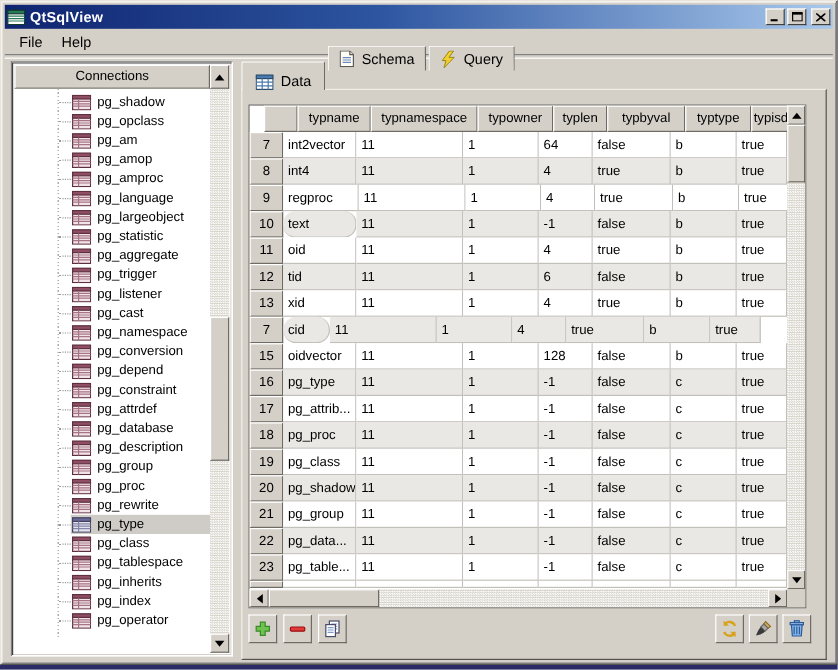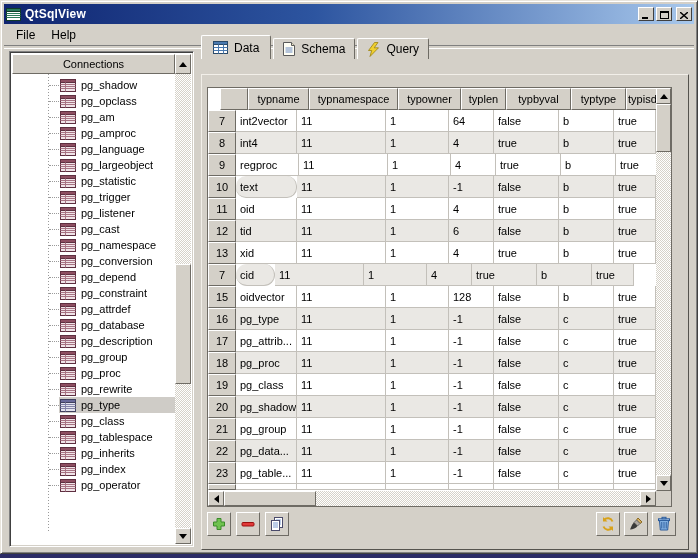--- a/index.html
+++ b/index.html
@@ -73,21 +73,21 @@
   .tree-item.selected .row-content{background:#cfccc7;}
   .tree-icon{display:flex;flex:none;}
   
   .tabbar{position:absolute;left:200px;top:50px;height:24px;display:flex;align-items:flex-end;z-index:3;}
   .tab{
     box-sizing:border-box;height:21px;margin-bottom:16px;background:#d4d0c8;
     border:1px solid;border-color:#ffffff #6e6b64 #6e6b64 #ffffff;border-bottom:none;
     border-radius:2px 2px 0 0;display:flex;align-items:center;gap:6px;padding:0 9px;
     font-size:12px;margin-right:2px;
   }
-  .tab.active{height:24px;margin-bottom:16px;z-index:4;position:relative;padding:0 11px;}
+  .tab.active{height:24px;margin-bottom:0;z-index:4;position:relative;padding:0 11px;align-items:flex-end;}
   .tab-icon{display:flex;}
   
   .pane{
     position:absolute;left:200px;top:73px;width:488px;height:476px;box-sizing:border-box;
     background:#d4d0c8;border:1px solid;border-color:#f2efe9 #55534e #55534e #f2efe9;z-index:2;
   }
   
   .grid-frame{
     position:absolute;left:5px;top:12px;width:465px;height:420px;box-sizing:border-box;
     border:1px solid #6e6b64;background:#fff;
@@ -233,20 +233,33 @@
           <div class="tree-item">
             <span class="stub"></span>
             <span class="row-content">
               <span class="tree-icon">
                 <svg width="16" height="13" viewBox="0 0 16 13">
                   <rect x=".5" y=".5" width="15" height="12" fill="#f0e4e8" stroke="#5e2f40"></rect>
                   <rect x=".5" y=".5" width="15" height="3" fill="#8e4f62" stroke="#5e2f40"></rect>
                   <path d="M.5 5.5h15M.5 7.5h15M.5 9.5h15M5.5 3.5v9" stroke="#a87484"></path>
                 </svg>
               </span>
+              <span>pg_amop</span>
+            </span>
+          </div>
+          <div class="tree-item">
+            <span class="stub"></span>
+            <span class="row-content">
+              <span class="tree-icon">
+                <svg width="16" height="13" viewBox="0 0 16 13">
+                  <rect x=".5" y=".5" width="15" height="12" fill="#f0e4e8" stroke="#5e2f40"></rect>
+                  <rect x=".5" y=".5" width="15" height="3" fill="#8e4f62" stroke="#5e2f40"></rect>
+                  <path d="M.5 5.5h15M.5 7.5h15M.5 9.5h15M5.5 3.5v9" stroke="#a87484"></path>
+                </svg>
+              </span>
               <span>pg_amproc</span>
             </span>
           </div>
           <div class="tree-item">
             <span class="stub"></span>
             <span class="row-content">
               <span class="tree-icon">
                 <svg width="16" height="13" viewBox="0 0 16 13">
                   <rect x=".5" y=".5" width="15" height="12" fill="#f0e4e8" stroke="#5e2f40"></rect>
                   <rect x=".5" y=".5" width="15" height="3" fill="#8e4f62" stroke="#5e2f40"></rect>
@@ -273,20 +286,33 @@
             <span class="stub"></span>
             <span class="row-content">
               <span class="tree-icon">
                 <svg width="16" height="13" viewBox="0 0 16 13">
                   <rect x=".5" y=".5" width="15" height="12" fill="#f0e4e8" stroke="#5e2f40"></rect>
                   <rect x=".5" y=".5" width="15" height="3" fill="#8e4f62" stroke="#5e2f40"></rect>
                   <path d="M.5 5.5h15M.5 7.5h15M.5 9.5h15M5.5 3.5v9" stroke="#a87484"></path>
                 </svg>
               </span>
               <span>pg_statistic</span>
+            </span>
+          </div>
+          <div class="tree-item">
+            <span class="stub"></span>
+            <span class="row-content">
+              <span class="tree-icon">
+                <svg width="16" height="13" viewBox="0 0 16 13">
+                  <rect x=".5" y=".5" width="15" height="12" fill="#f0e4e8" stroke="#5e2f40"></rect>
+                  <rect x=".5" y=".5" width="15" height="3" fill="#8e4f62" stroke="#5e2f40"></rect>
+                  <path d="M.5 5.5h15M.5 7.5h15M.5 9.5h15M5.5 3.5v9" stroke="#a87484"></path>
+                </svg>
+              </span>
+              <span>pg_aggregate</span>
             </span>
           </div>
           <div class="tree-item">
             <span class="stub"></span>
             <span class="row-content">
               <span class="tree-icon">
                 <svg width="16" height="13" viewBox="0 0 16 13">
                   <rect x=".5" y=".5" width="15" height="12" fill="#f0e4e8" stroke="#5e2f40"></rect>
                   <rect x=".5" y=".5" width="15" height="3" fill="#8e4f62" stroke="#5e2f40"></rect>
                   <path d="M.5 5.5h15M.5 7.5h15M.5 9.5h15M5.5 3.5v9" stroke="#a87484"></path>

